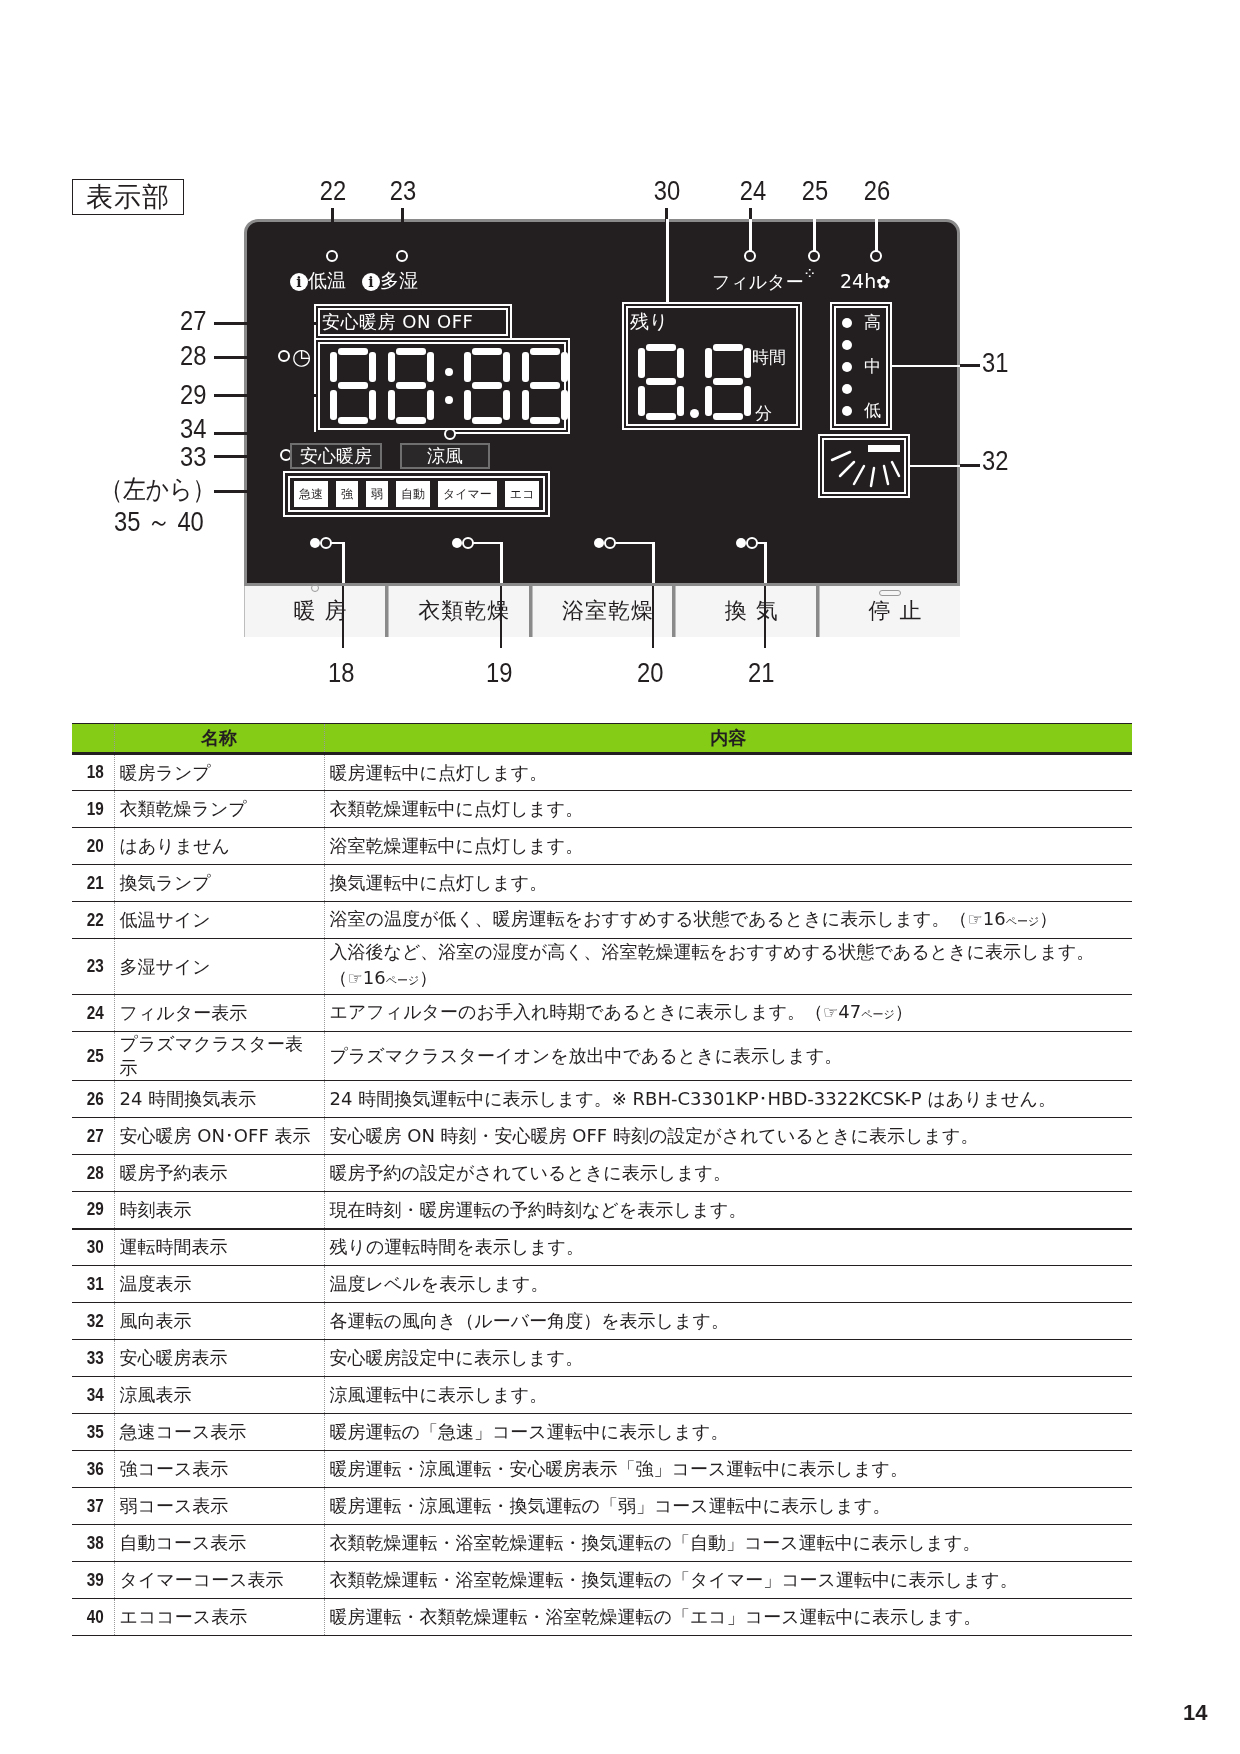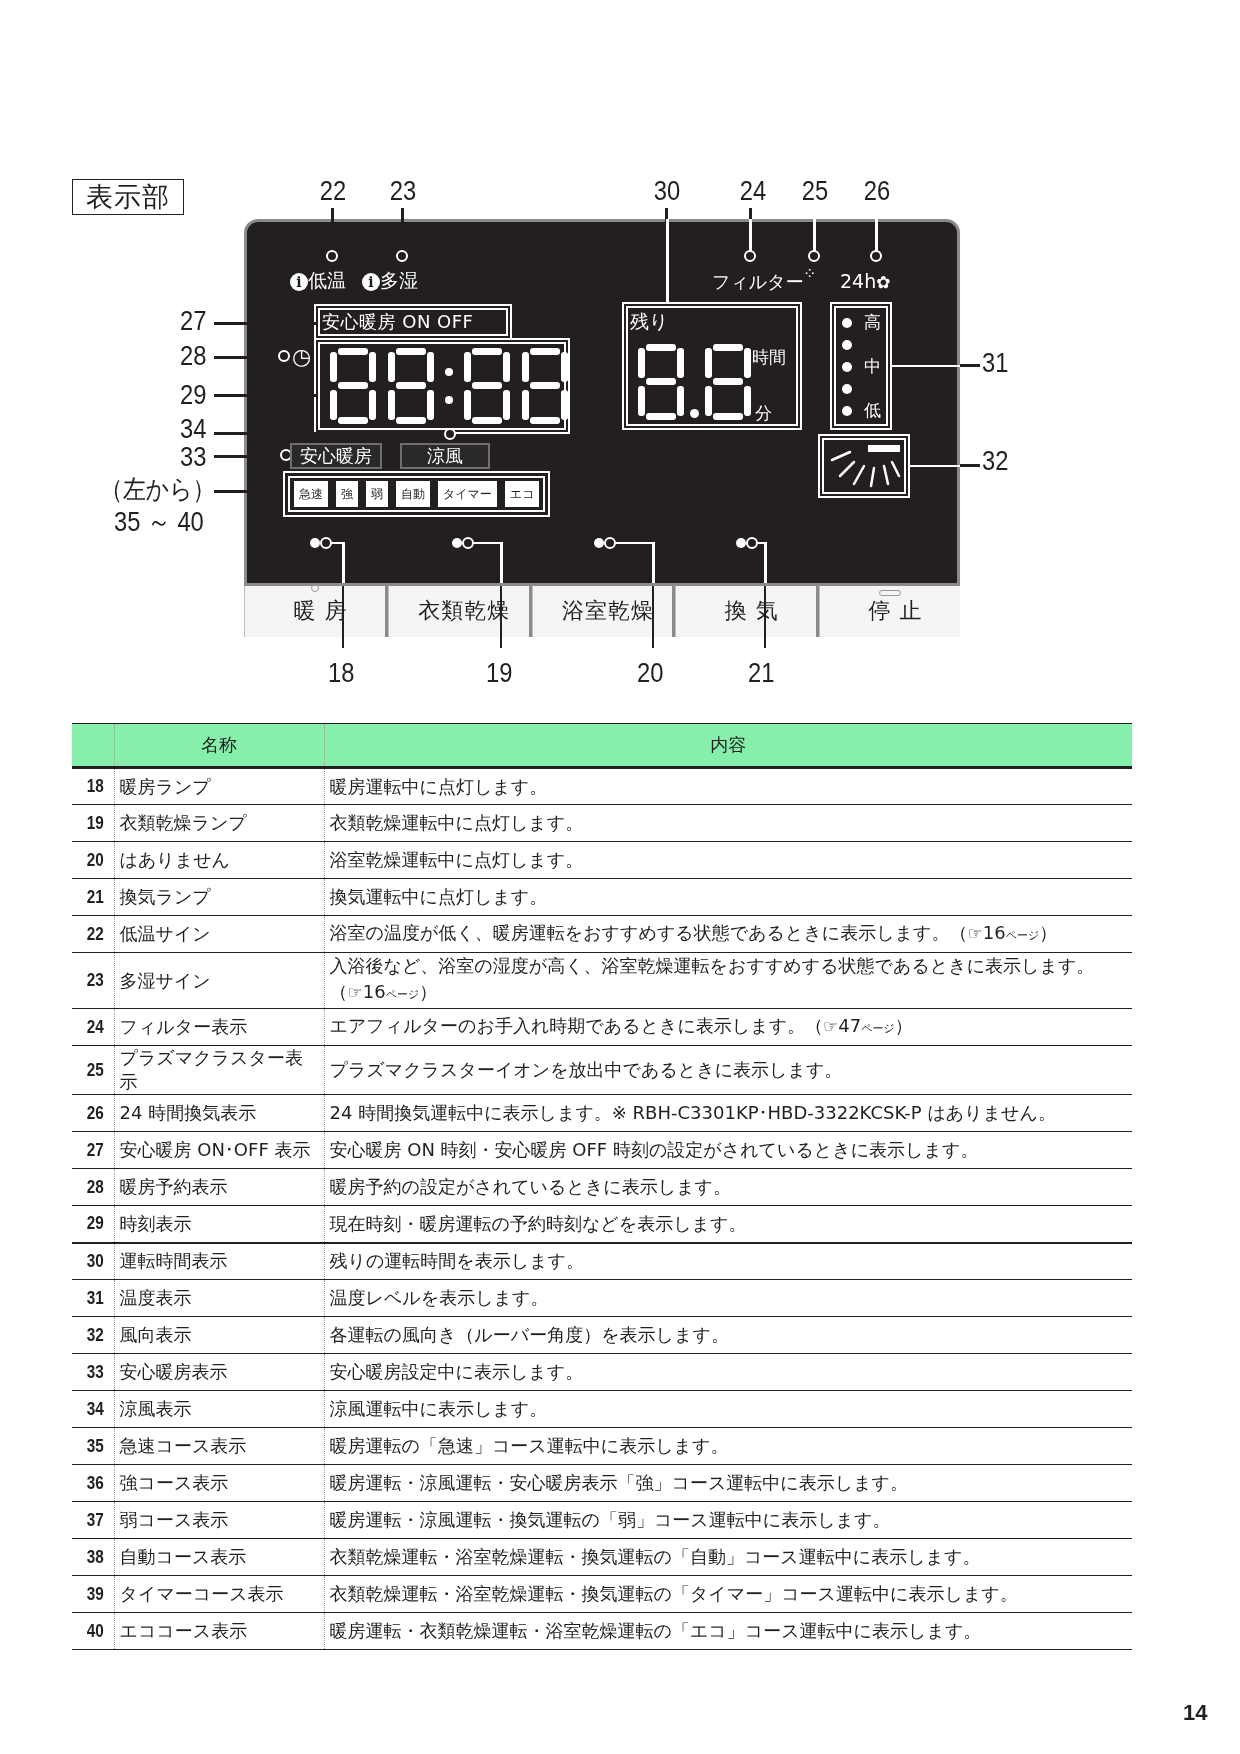--- a/index.html
+++ b/index.html
@@ -48,21 +48,21 @@
 
   .mode-tag { position: absolute; border: 2px solid #6f6f6f; color: #fff; font-size: 18px; text-align: center; line-height: 22px; border-radius: 0; background: #2b2829; }
 
   .lamp { position: absolute; width: 10px; height: 10px; border-radius: 50%; background: #fff; }
 
   .buttons { position: absolute; left: 244px; top: 583px; width: 716px; height: 54px; display: flex; background: #8a8a8a; gap: 3px; padding: 3px 0 0 0; }
   .btn { flex: 1; background: #f5f5f5; font-size: 22px; text-align: center; line-height: 50px; color: #231f20; position: relative; border-left: 1px solid #bdbdbd; letter-spacing: 1px; padding-left: 11px; }
 
   
   .tbl { position: absolute; left: 72px; top: 723px; width: 1060px; border-collapse: collapse; font-size: 18px; }
-  .tbl th { background: #86efac; font-weight: normal; height: 44px; border-top: 1.5px solid #231f20; border-bottom: 3px solid #231f20; font-size: 18px; }
+  .tbl th { background: #84cc16; font-weight: bold; height: 30px; border-top: 1.5px solid #231f20; border-bottom: 3px solid #231f20; font-size: 18px; }
   .tbl td { border-bottom: 1.5px solid #231f20; padding: 0 6px; height: 37px; vertical-align: middle; }
   .tbl td.num { width: 42px; text-align: center; font-family: "Liberation Sans", sans-serif; font-weight: bold; font-size: 18px; transform: scaleX(0.85); padding: 0 0 0 6px; }
   .tbl td.name { width: 210px; border-left: 1px dotted #9a9a9a; padding-left: 5px; }
   .tbl td.desc { border-left: 1px dotted #9a9a9a; padding-left: 5px; line-height: 26px; }
   .tbl th.col-name { border-left: 1px dotted #9a9a9a; }
   .tbl th.col-desc { border-left: 1px dotted #9a9a9a; }
   .tbl tr.thick td { border-bottom: 2.5px solid #231f20; }
   .tbl tr.tall td { height: 56px; }
   .ref-icon { display: inline-block; font-size: 17px; }
   .page-small { font-size: 11px; }

